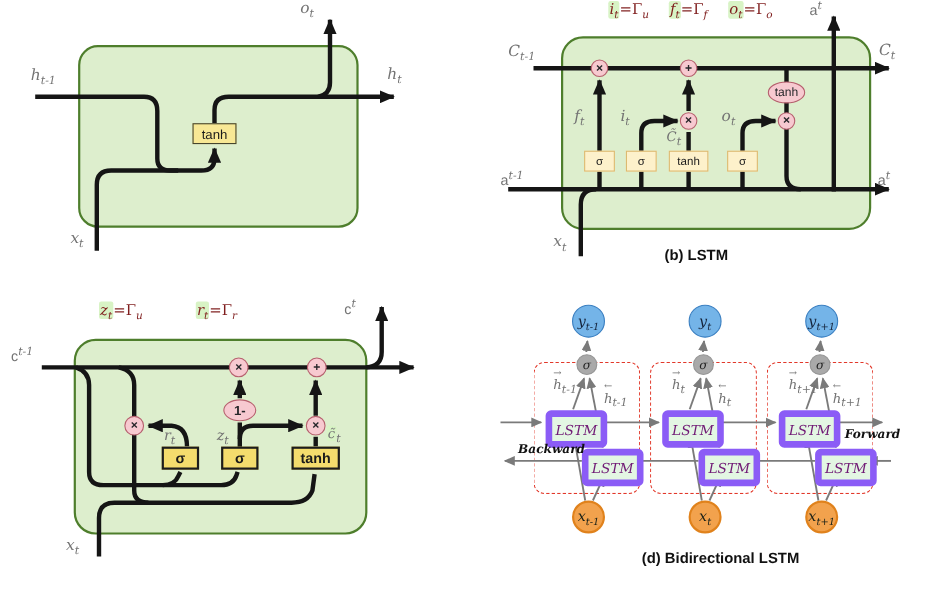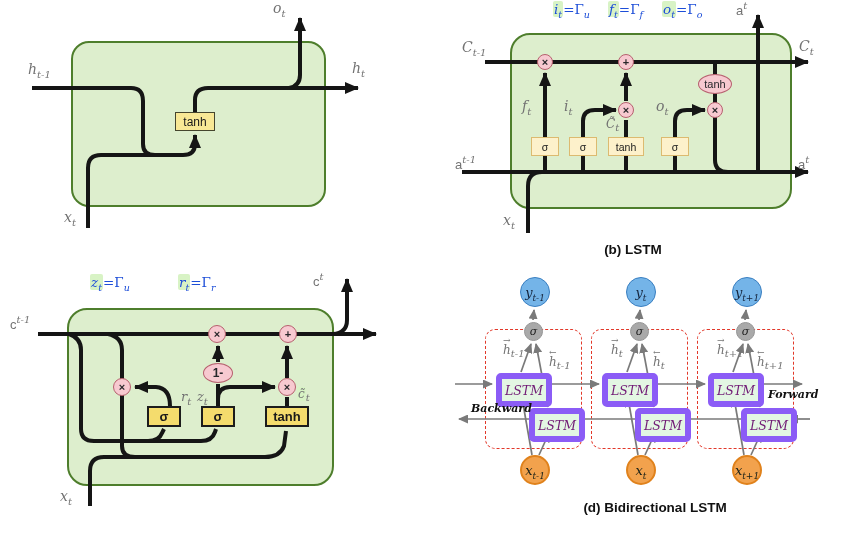--- a/index.html
+++ b/index.html
@@ -28,21 +28,21 @@
   
   .mlab{font-family:"DejaVu Serif","Liberation Serif",serif;font-style:italic;
         font-size:14px;color:#737373;white-space:nowrap;line-height:1;}
   .mlab sub{font-size:10px;line-height:0;}
   .mlab sup{font-size:10px;line-height:0;font-style:italic;}
   .up{font-style:normal;font-family:"Liberation Sans",sans-serif;font-size:13px;}
   .gam{font-style:normal;}
   .hl{background:#d8f3c5;border-radius:2px;padding:0 1px;}
 
   .eqn{font-family:"DejaVu Serif","Liberation Serif",serif;font-style:italic;
-       font-size:13.5px;color:#1d4ed8;white-space:nowrap;line-height:1;}
+       font-size:13.5px;color:#7f1d1d;white-space:nowrap;line-height:1;}
   .eqn sub{font-size:9.5px;line-height:0;}
 
   .cap{font-weight:bold;font-size:13.5px;color:#111;text-align:center;}
 
   
   .tstep{border:1.6px dashed #e2382a;border-radius:10px;box-sizing:border-box;}
   .node{border-radius:50%;display:flex;align-items:center;justify-content:center;box-sizing:border-box;
         font-family:"DejaVu Serif","Liberation Serif",serif;font-style:italic;font-size:13px;color:#14233a;}
   .node sub{font-size:9px;line-height:0;}
   .node.blue{background:#74b4e8;border:1.5px solid #3a7fc1;}
@@ -187,21 +187,21 @@
   <div class="fg mlab" style="left:462px;top:40px;"><i>C</i><sub>t-1</sub></div>
   <div class="fg mlab" style="left:799px;top:39px;"><i>C</i><sub>t</sub></div>
   <div class="fg mlab" style="left:736px;top:3px;"><span class="up">a</span><sup>t</sup></div>
   <div class="fg mlab" style="left:455px;top:157px;"><span class="up">a</span><sup>t-1</sup></div>
   <div class="fg mlab" style="left:798px;top:157px;"><span class="up">a</span><sup>t</sup></div>
   <div class="fg mlab" style="left:522px;top:99px;"><i>f</i><sub>t</sub></div>
   <div class="fg mlab" style="left:564px;top:99px;"><i>i</i><sub>t</sub></div>
   <div class="fg mlab" style="left:656px;top:99px;"><i>o</i><sub>t</sub></div>
   <div class="fg mlab" style="left:606px;top:118px;font-size:12px;"><i>C̃</i><sub>t</sub></div>
   <div class="fg mlab" style="left:503px;top:213px;"><i>x</i><sub>t</sub></div>
-  <div class="fg cap" style="left:553px;top:242px;width:160px;">(b) LSTM</div>
+  <div class="fg cap" style="left:553px;top:224px;width:160px;">(b) LSTM</div>
 
   <div class="fg eqn" style="left:90px;top:276px;"><span class="hl"><i>z</i><sub>t</sub></span><span>=</span><span class="gam">Γ</span><sub>u</sub></div>
   <div class="fg eqn" style="left:178px;top:276px;"><span class="hl"><i>r</i><sub>t</sub></span><span>=</span><span class="gam">Γ</span><sub>r</sub></div>
 
   <div class="fg gate gru" style="left:147px;top:406px;width:34px;height:21px;">
       <span>σ</span>
     </div>
   <div class="fg gate gru" style="left:201px;top:406px;width:34px;height:21px;">
       <span>σ</span>
     </div>
@@ -220,21 +220,21 @@
     </div>
   <div class="fg op" style="left:278px;top:378px;width:18px;height:18px;">
       <span>×</span>
     </div>
   <div class="fg op" style="left:203px;top:363px;width:30px;height:20px;border-radius:50%;font-size:12px;">
       <span>1-</span>
     </div>
 
   <div class="fg mlab" style="left:10px;top:317px;"><span class="up">c</span><sup>t-1</sup></div>
   <div class="fg mlab" style="left:313px;top:274px;"><span class="up">c</span><sup>t</sup></div>
-  <div class="fg mlab" style="left:149px;top:390px;font-size:13px;margin-left:32px;"><i>r</i><sub>t</sub></div>
+  <div class="fg mlab" style="left:149px;top:390px;font-size:13px;"><i>r</i><sub>t</sub></div>
   <div class="fg mlab" style="left:197px;top:390px;font-size:13px;"><i>z</i><sub>t</sub></div>
   <div class="fg mlab" style="left:297px;top:388px;font-size:12px;"><span class="hl"><i>c̃</i></span><sub>t</sub></div>
   <div class="fg mlab" style="left:60px;top:489px;"><i>x</i><sub>t</sub></div>
 
   <div class="fg node blue" style="left:520px;top:277px;width:30px;height:30px;">
       <span><i>y</i><sub>t-1</sub></span>
     </div>
   <div class="fg node gray" style="left:524px;top:322px;width:19px;height:19px;">
       <span>σ</span>
     </div>

